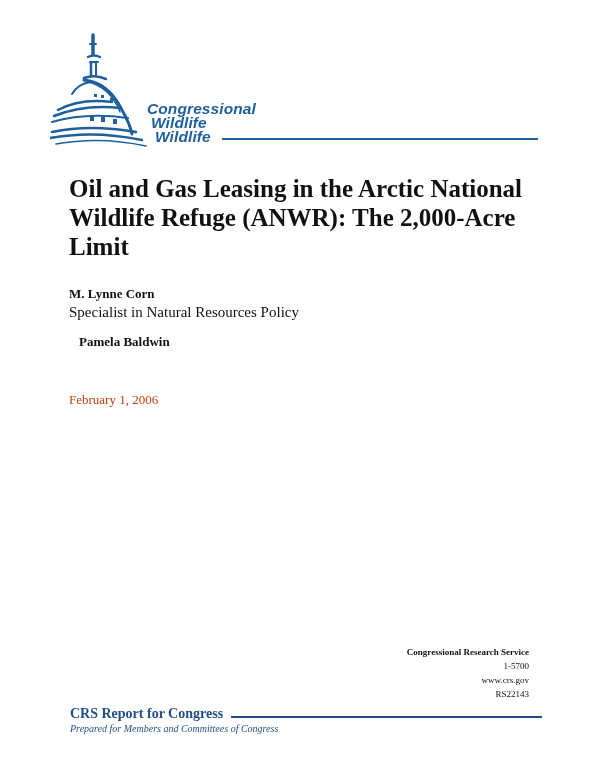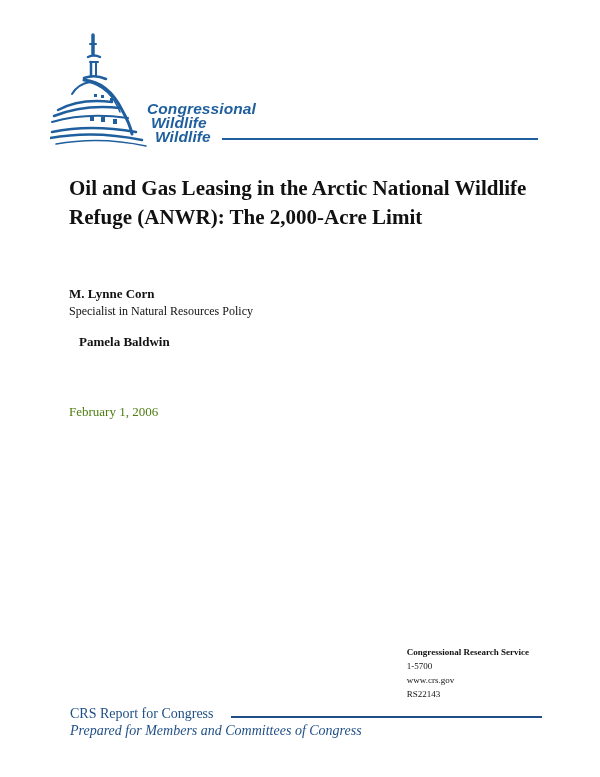--- a/index.html
+++ b/index.html
@@ -47,76 +47,76 @@
       width: 316px;
       height: 2px;
       background: #1f5f9e;
     }
     .title {
       position: absolute;
       left: 69px;
       top: 174px;
       width: 470px;
       font-weight: bold;
-      font-size: 21px;
+      font-size: 25px;
       line-height: 29px;
       color: #111;
     }
     .author-name {
       position: absolute;
       left: 69px;
       font-weight: bold;
       font-size: 13px;
       color: #111;
     }
     .author-title {
       position: absolute;
       left: 69px;
-      font-size: 12px;
+      font-size: 15px;
       color: #111;
     }
     .date {
       position: absolute;
       left: 69px;
-      top: 404px;
+      top: 392px;
       font-size: 13px;
-      color: #4d7c0f;
+      color: #c2410c;
     }
     .meta {
       position: absolute;
       right: 71px;
       top: 645px;
-      text-align: left;
+      text-align: right;
       font-size: 9px;
       line-height: 14px;
       color: #111;
     }
     .meta .org { font-weight: bold; }
     .footer-title {
       position: absolute;
       left: 70px;
       top: 706px;
-      font-weight: normal;
+      font-weight: bold;
       font-size: 14px;
       color: #1f4f86;
     }
     .footer-rule {
       position: absolute;
       left: 231px;
       top: 716px;
       width: 311px;
       height: 2px;
       background: #1f4f86;
     }
     .footer-sub {
       position: absolute;
       left: 70px;
       top: 723px;
       font-style: italic;
-      font-size: 14px;
+      font-size: 10px;
       color: #1f4f86;
     }
   </style>
 </head>
 <body>
 
 <div class="logo">
   <svg class="dome" width="100" height="115" viewBox="0 0 100 115">
     <g fill="none" stroke="#1f5f9e" stroke-linecap="round">
 

